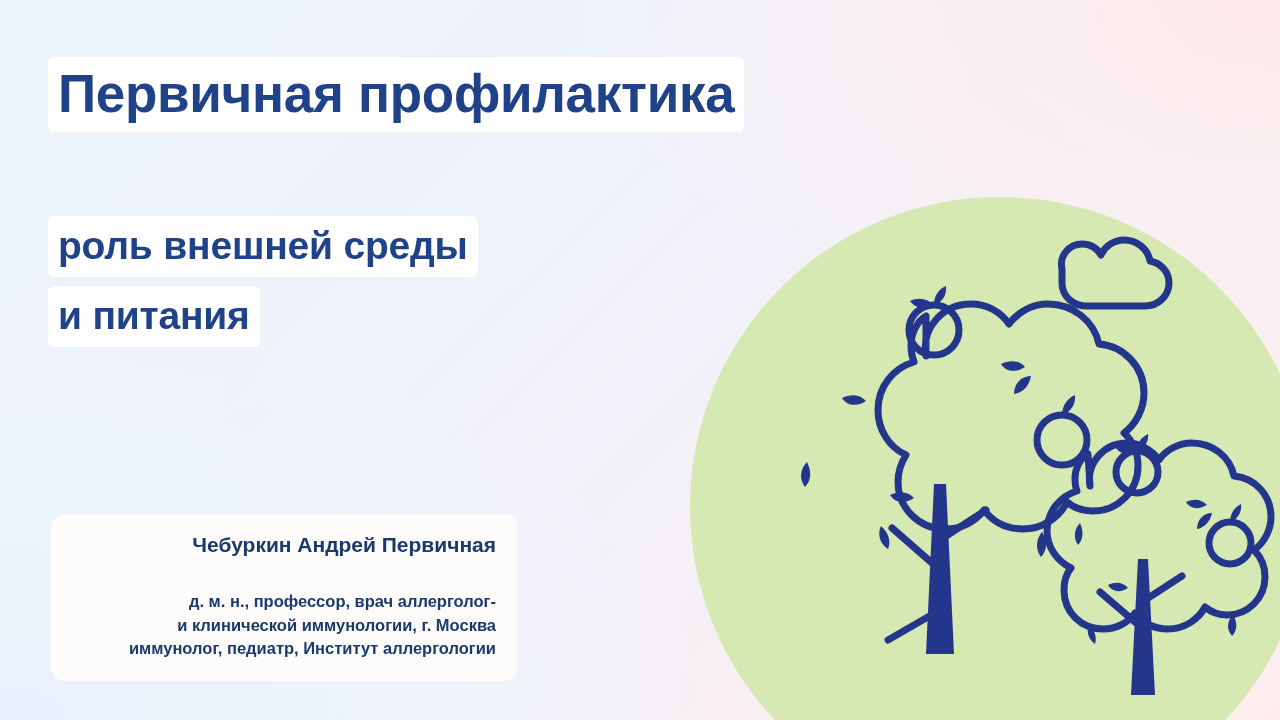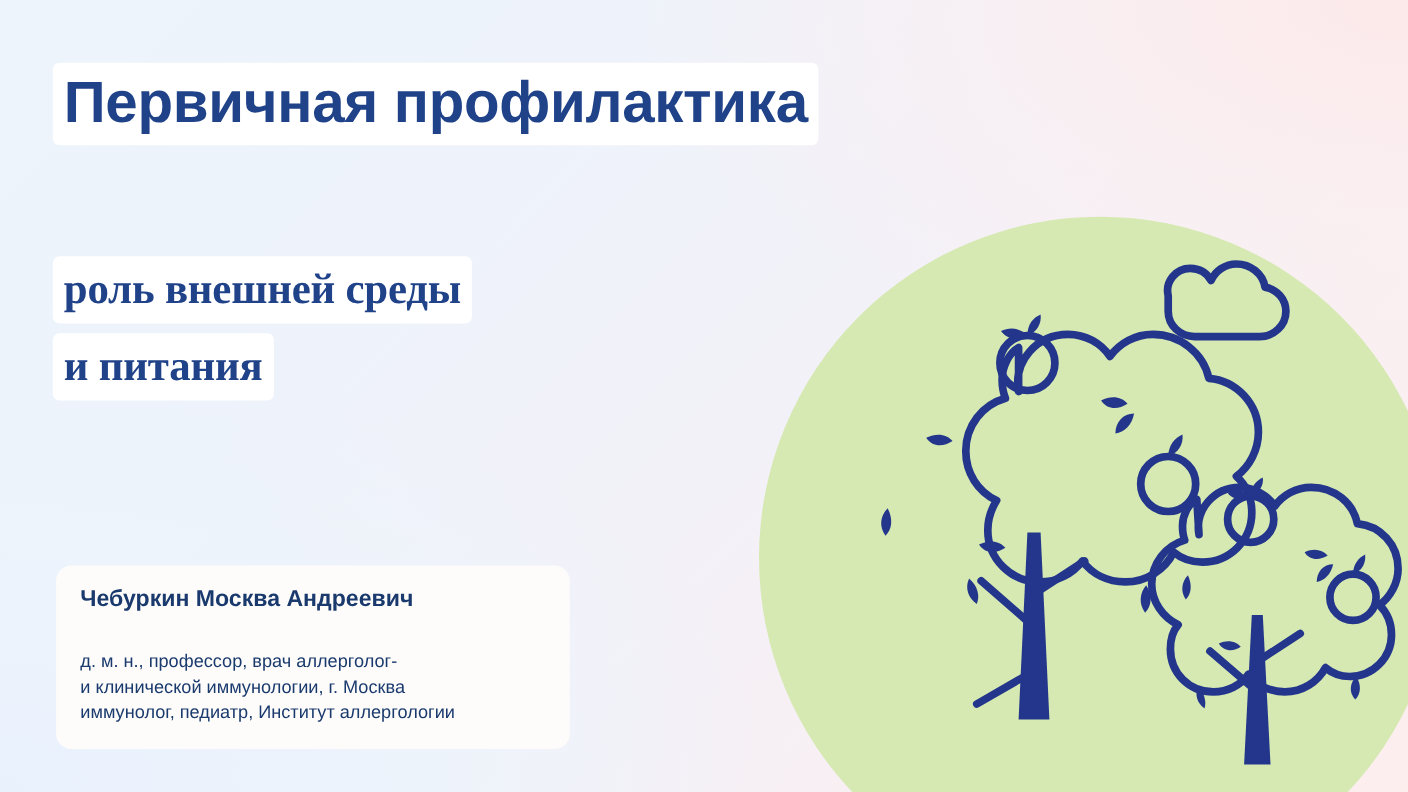--- a/index.html
+++ b/index.html
@@ -41,20 +41,21 @@
   }
   .illustration svg { display: block; width: 100%; height: 100%; }
 
   
   .text-col {
     position: absolute;
     left: 0;
     top: 0;
     width: 700px;
     height: 720px;
+    text-align: right;
   }
 
   .title-block {
     position: absolute;
     left: 48px;
     top: 57px;
     width: 640px;
   }
   .hl-line {
     display: table;
@@ -67,23 +68,22 @@
     font-size: 53px;
     line-height: 1.0;
     font-weight: 700;
     letter-spacing: -0.3px;
     padding: 10px 10px 12px 10px;
     margin-bottom: 7px;
   }
   .subtitle-block {
     position: absolute;
     left: 48px;
-    top: 233px;
+    top: 216px;
     width: 640px;
-    font-family: Liberation Serif, serif;
   }
   .subtitle-line {
     font-size: 39px;
     line-height: 1.0;
     font-weight: 700;
     letter-spacing: -0.2px;
     padding: 10px 10px 12px 10px;
     margin-bottom: 9px;
     color: #1f4289;
   }
@@ -102,21 +102,21 @@
   .author-name {
     font-size: 21px;
     font-weight: 700;
     color: #1a3a6e;
     line-height: 1.25;
     margin-bottom: 3px;
     white-space: nowrap;
   }
   .author-desc {
     font-size: 16.5px;
-    font-weight: 400;
+    font-weight: 700;
     color: #1a3a6e;
     line-height: 1.42;
     margin-top: 32px;
   }
   .author-desc span { display: block; white-space: nowrap; }
 </style>
 </head>
 <body>
 
 <div class="slide">
@@ -211,21 +211,21 @@
     <div class="title-block">
       <div class="hl-line title-line">Первичная профилактика</div>
     </div>
 
     <div class="subtitle-block">
       <div class="hl-line subtitle-line">роль внешней среды</div>
       <div class="hl-line subtitle-line">и питания</div>
     </div>
 
     <div class="author-card">
-      <div class="author-name">Чебуркин Москва Андреевич</div>
+      <div class="author-name">Чебуркин Андрей Первичная</div>
       <div class="author-desc">
         <span>д. м. н., профессор, врач аллерголог-</span>
         <span>и клинической иммунологии, г. Москва</span>
         <span>иммунолог, педиатр, Институт аллергологии</span>
       </div>
     </div>
 
   </div>
 </div>
 

